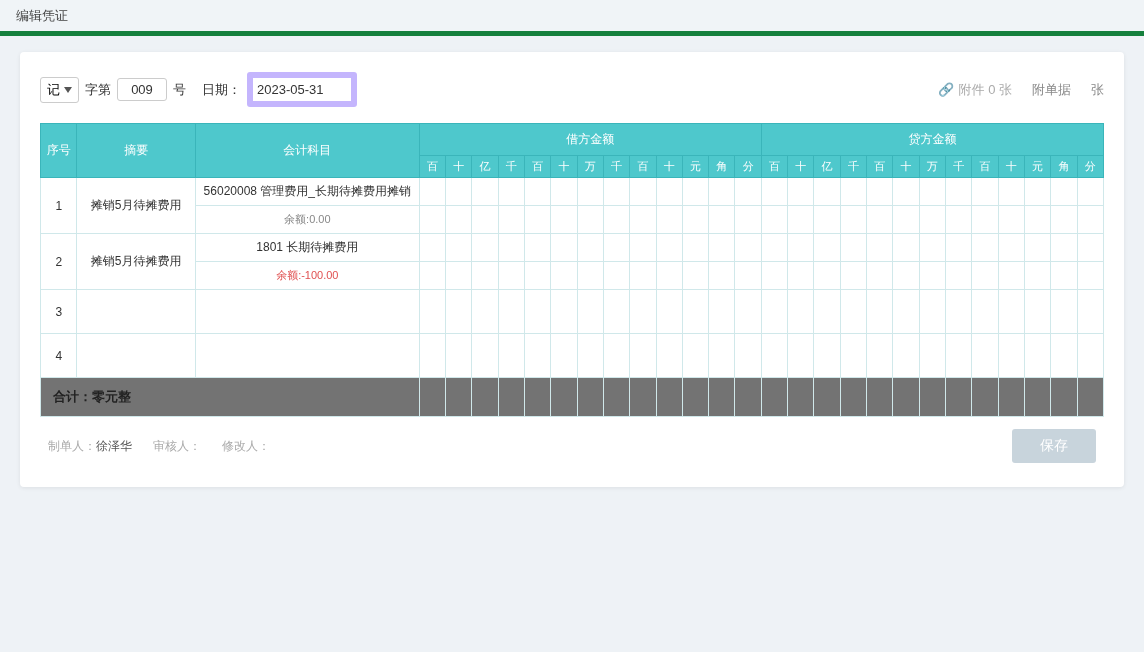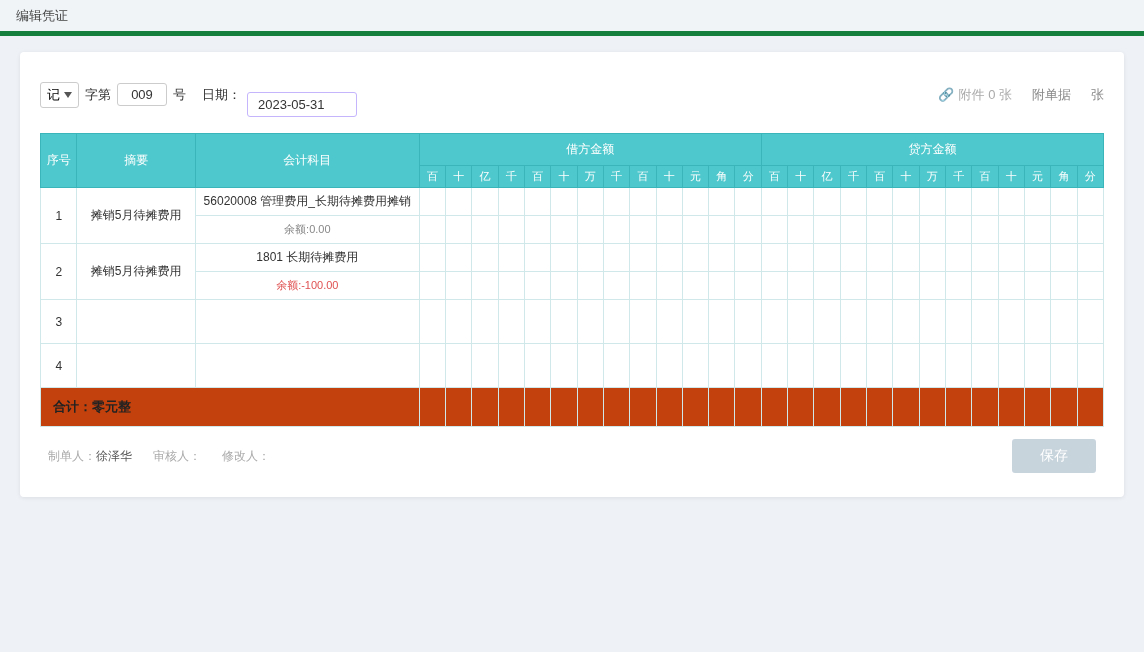--- a/index.html
+++ b/index.html
@@ -82,28 +82,27 @@
     }
     .input-box {
       border: 1px solid #ccc;
       border-radius: 3px;
       padding: 3px 8px;
       font-size: 13px;
       background: #fff;
       color: #333;
     }
     .date-input {
-      border: 1px solid #c4b5fd;
+      border: 6px solid #c4b5fd;
       border-radius: 3px;
-      padding: 4px 10px;
+      padding: 4px 4px;
       font-size: 13px;
       background: #fff;
       color: #333;
       width: 110px;
-      margin-top: 20px;
     }
     .attachment-area {
       margin-left: auto;
       display: flex;
       align-items: center;
       gap: 20px;
       color: #888;
       font-size: 13px;
     }
     .attachment-link {
@@ -168,21 +167,21 @@
     }
     .balance-text {
       color: #888;
       font-size: 11px;
       margin-top: 2px;
     }
     .balance-negative {
       color: #e05050;
     }
     .total-row td {
-      background: #c2410c;
+      background: #737373;
       font-weight: bold;
       font-size: 13px;
       color: #222;
       padding: 10px 9px;
     }
     .footer-row {
       display: flex;
       align-items: center;
       gap: 21px;
       padding: 12px 8px 4px 8px;

